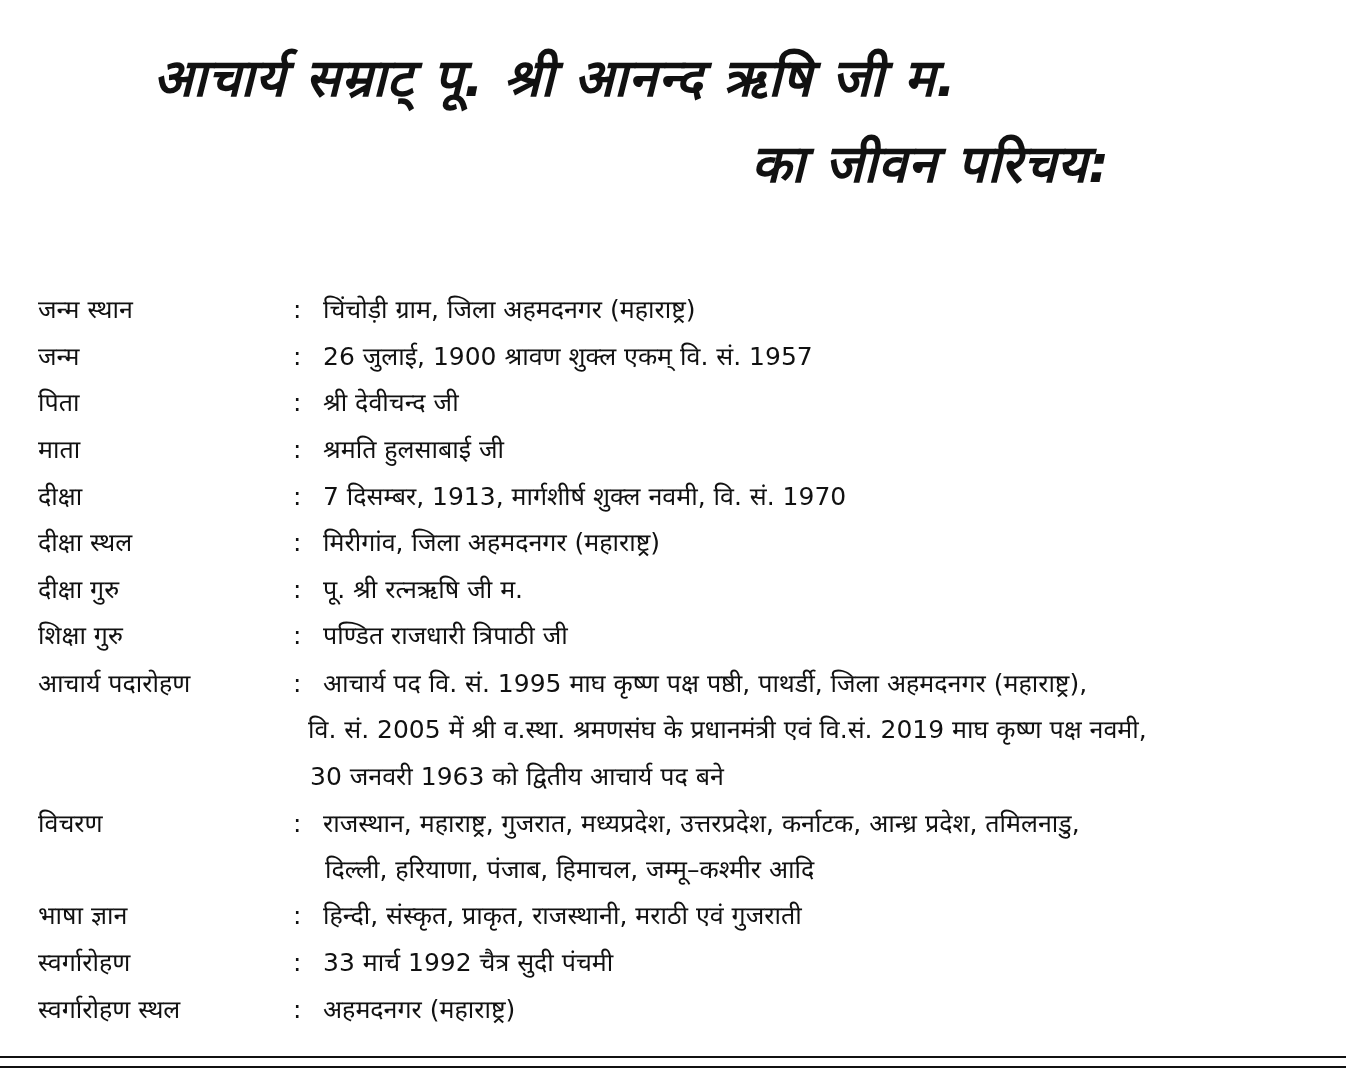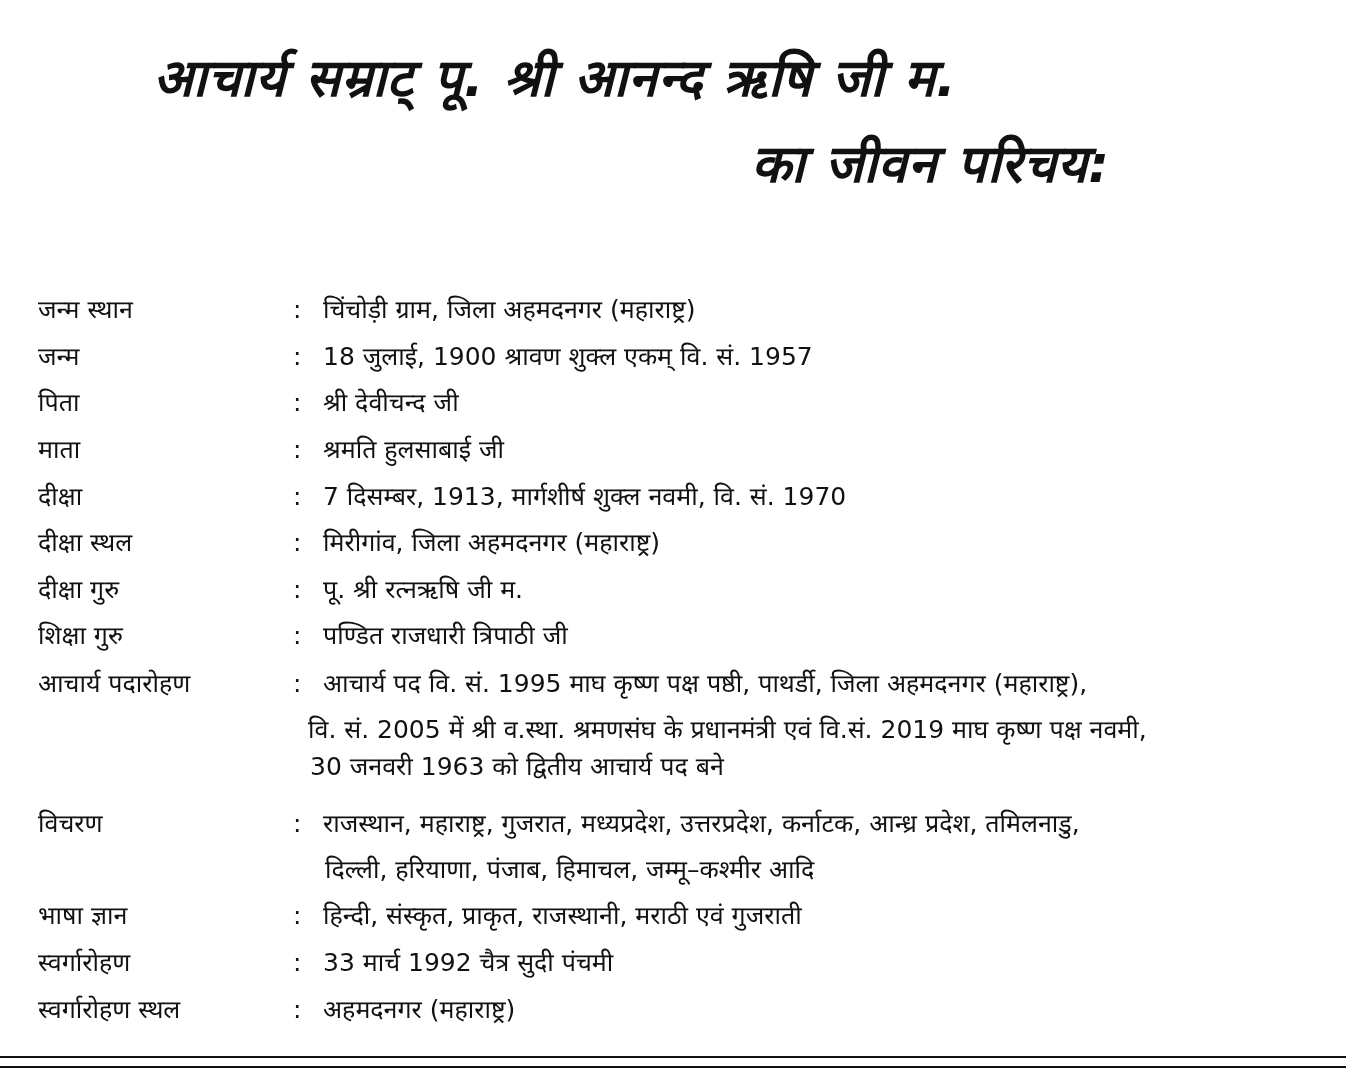--- a/index.html
+++ b/index.html
@@ -31,21 +31,21 @@
 <div class="rows">
 
   <div class="row" style="top:287px">
     <span class="label">जन्म स्थान</span>
     <span class="colon">:</span>
     <span class="value">चिंचोड़ी ग्राम, जिला अहमदनगर (महाराष्ट्र)</span>
   </div>
   <div class="row" style="top:334px">
     <span class="label">जन्म</span>
     <span class="colon">:</span>
-    <span class="value">18 जुलाई, 1900 श्रावण शुक्ल एकम् वि. सं. 1957</span>
+    <span class="value">26 जुलाई, 1900 श्रावण शुक्ल एकम् वि. सं. 1957</span>
   </div>
   <div class="row" style="top:380px">
     <span class="label">पिता</span>
     <span class="colon">:</span>
     <span class="value">श्री देवीचन्द जी</span>
   </div>
   <div class="row" style="top:427px">
     <span class="label">माता</span>
     <span class="colon">:</span>
     <span class="value">श्रमति हुलसाबाई जी</span>
@@ -68,21 +68,21 @@
   <div class="row" style="top:613px">
     <span class="label">शिक्षा गुरु</span>
     <span class="colon">:</span>
     <span class="value">पण्डित राजधारी त्रिपाठी जी</span>
   </div>
   <div class="row" style="top:661px">
     <span class="label">आचार्य पदारोहण</span>
     <span class="colon">:</span>
     <span class="value">आचार्य पद वि. सं. 1995 माघ कृष्ण पक्ष पष्ठी, पाथर्डी, जिला अहमदनगर (महाराष्ट्र),</span>
     <span class="cont" style="left:308px; top:46px">वि. सं. 2005 में श्री व.स्था. श्रमणसंघ के प्रधानमंत्री एवं वि.सं. 2019 माघ कृष्ण पक्ष नवमी,</span>
-    <span class="cont" style="left:310px; top:83px">30 जनवरी 1963 को द्वितीय आचार्य पद बने</span>
+    <span class="cont" style="left:310px; top:93px">30 जनवरी 1963 को द्वितीय आचार्य पद बने</span>
   </div>
   <div class="row" style="top:801px">
     <span class="label">विचरण</span>
     <span class="colon">:</span>
     <span class="value">राजस्थान, महाराष्ट्र, गुजरात, मध्यप्रदेश, उत्तरप्रदेश, कर्नाटक, आन्ध्र प्रदेश, तमिलनाडु,</span>
     <span class="cont" style="left:325px; top:46px">दिल्ली, हरियाणा, पंजाब, हिमाचल, जम्मू–कश्मीर आदि</span>
   </div>
   <div class="row" style="top:893px">
     <span class="label">भाषा ज्ञान</span>
     <span class="colon">:</span>

